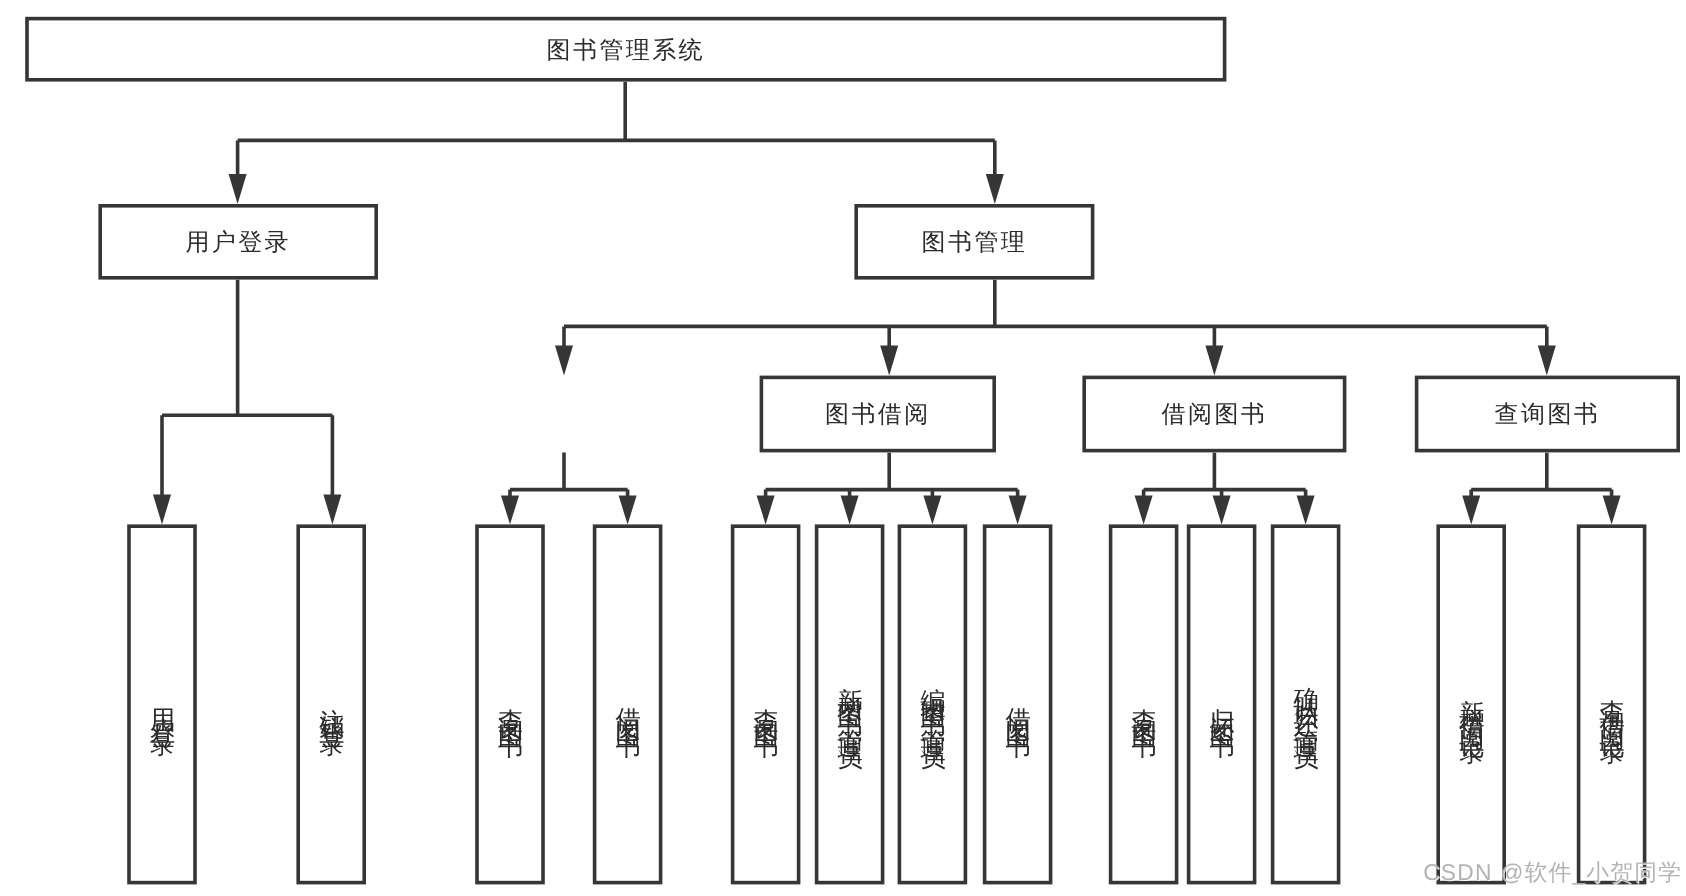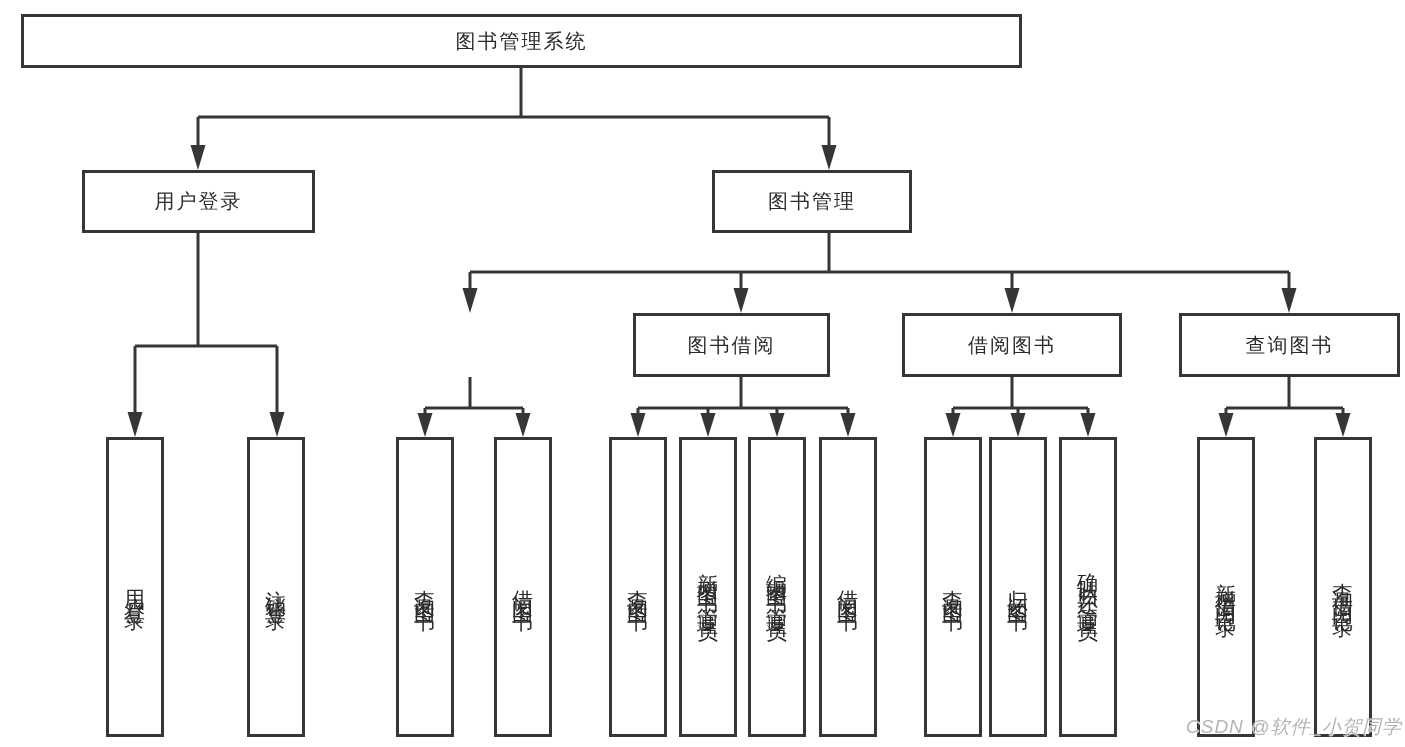--- a/index.html
+++ b/index.html
@@ -33,21 +33,20 @@
   }
   .watermark{
     position:absolute;
     left:1186px;top:714px;
     font-size:19px;
     letter-spacing:1px;
     color:#b3b3b3;
     text-shadow:1px 1px 0 rgba(255,255,255,.85);
     z-index:5;
     white-space:nowrap;
-    font-style:italic;
   }
 </style>
 </head>
 <body>
 
 <div class="stage">
 
   <svg class="connectors" viewBox="0 0 1405 747" xmlns="http://www.w3.org/2000/svg">
     <g stroke="#363636" stroke-width="3" fill="none">
       <path d="M521 68 V117 M198 117 H829 M198 117 V148 M829 117 V148"></path>

